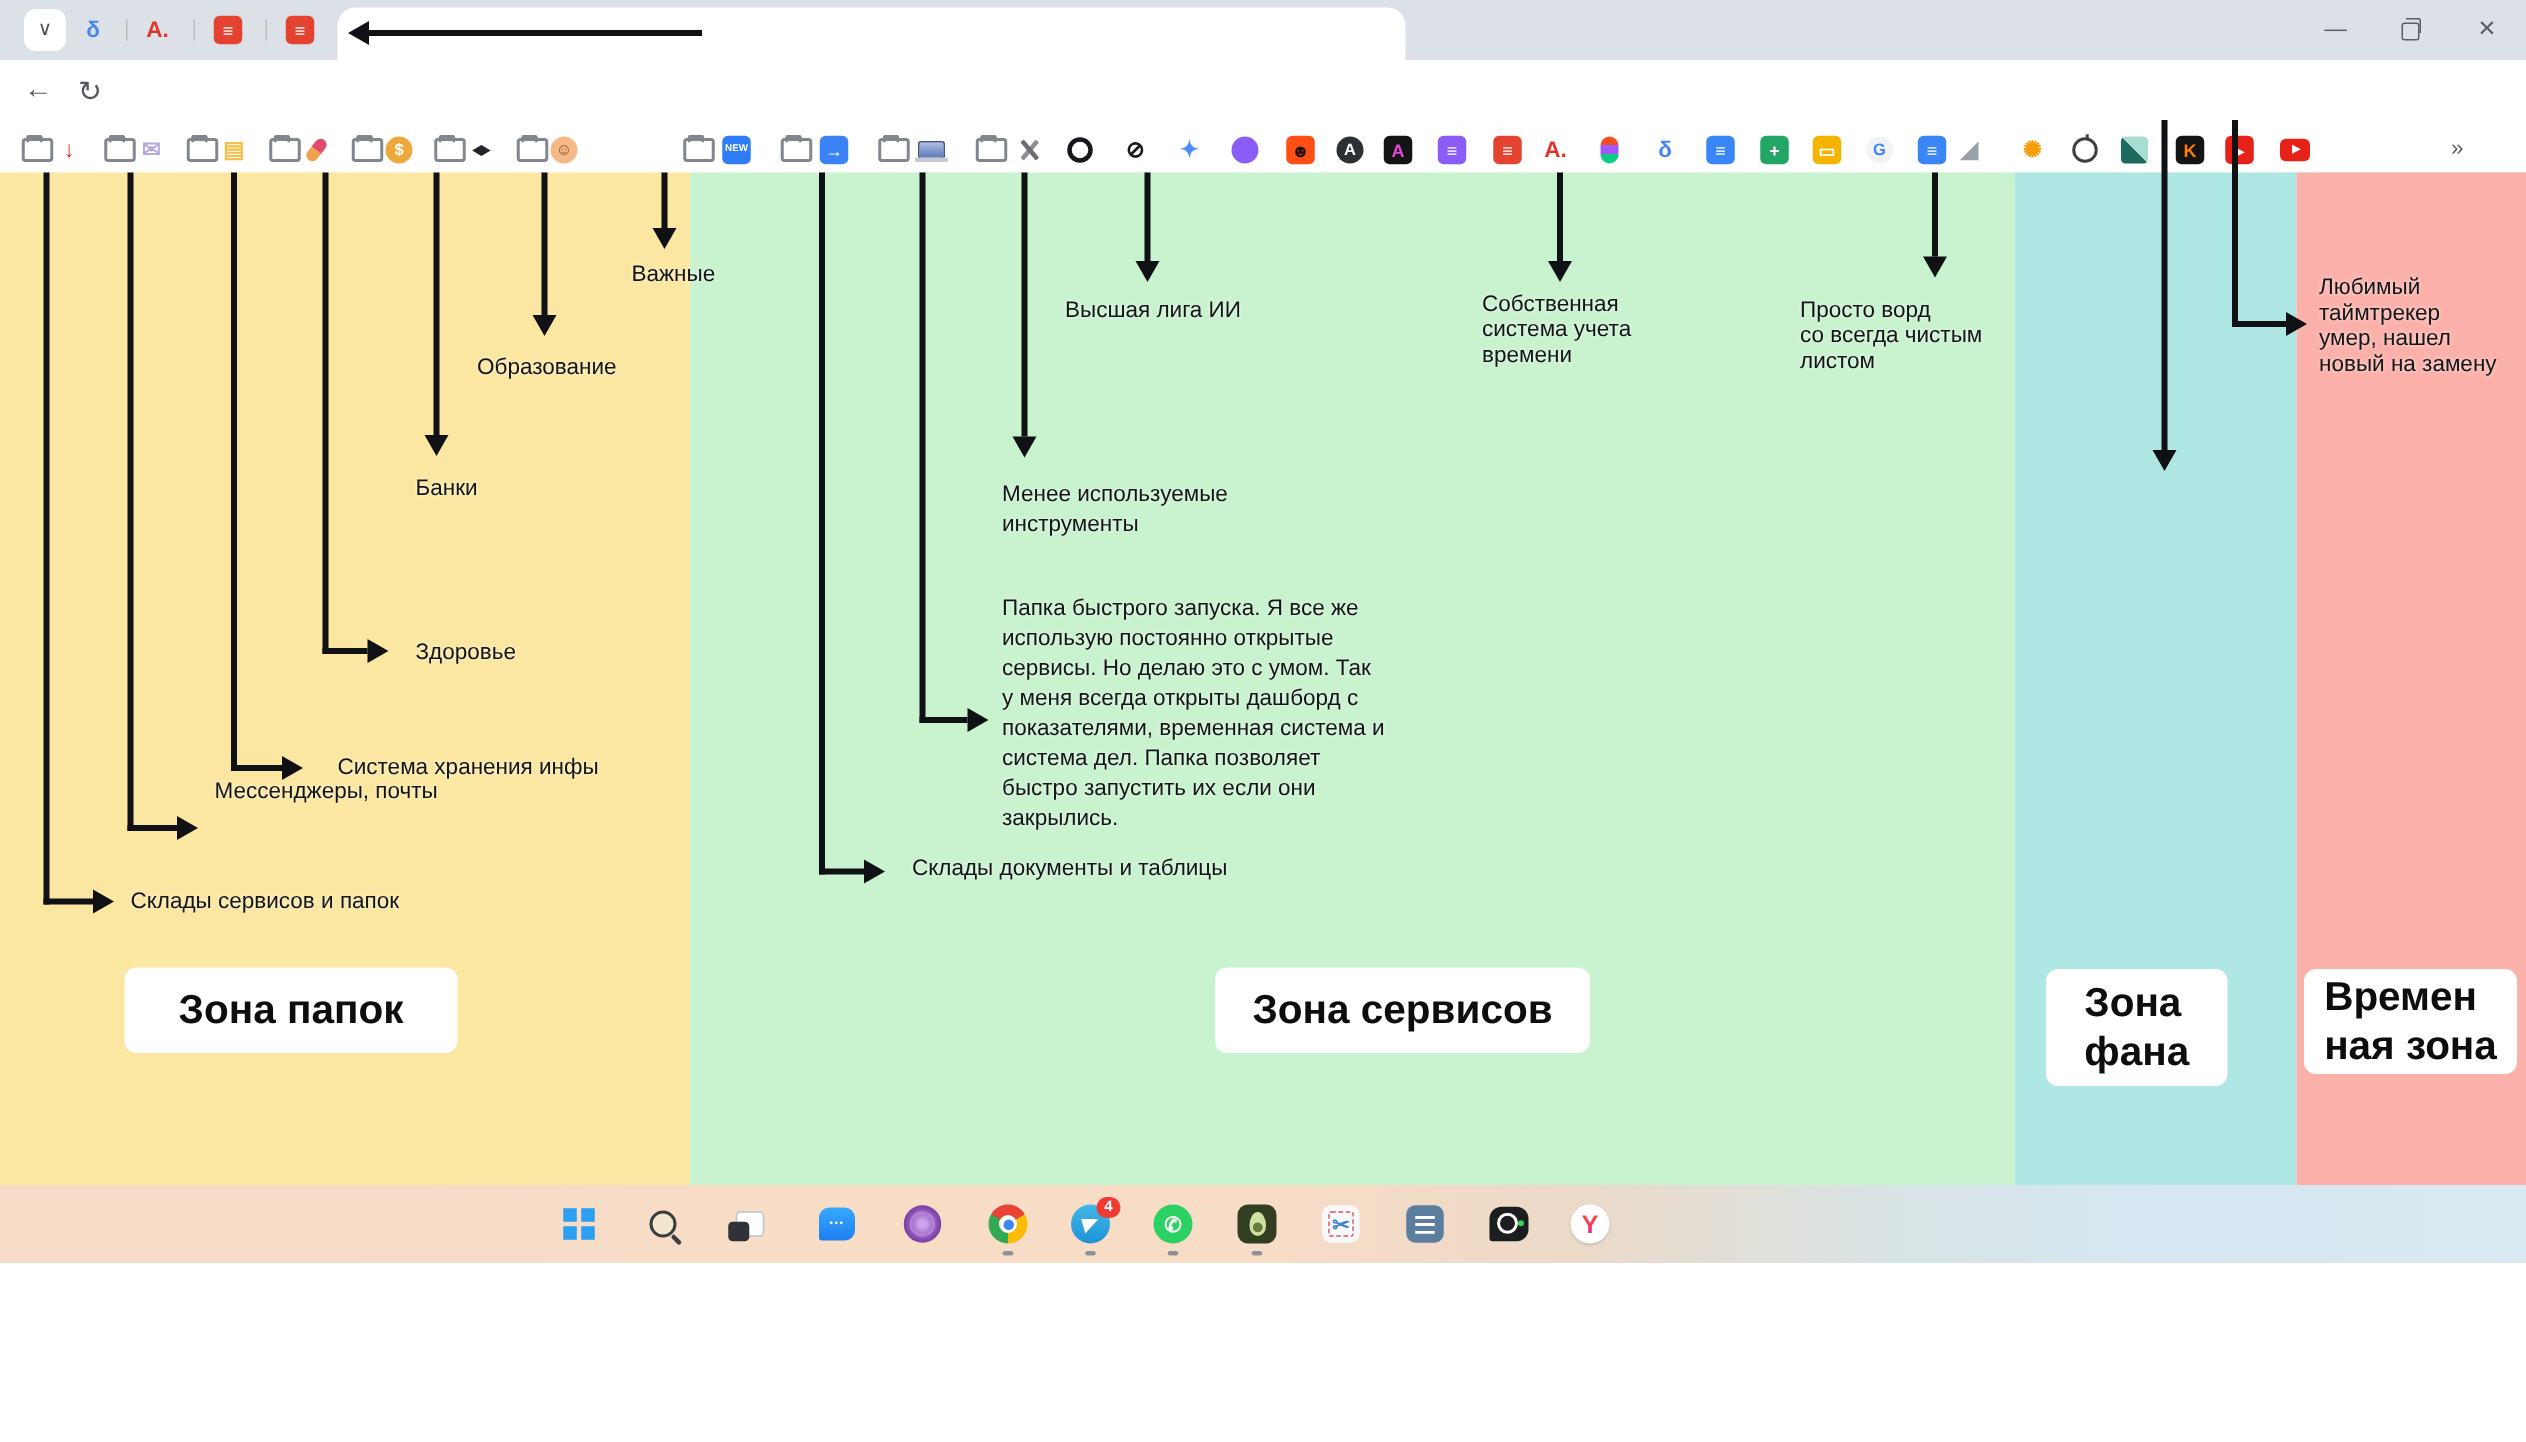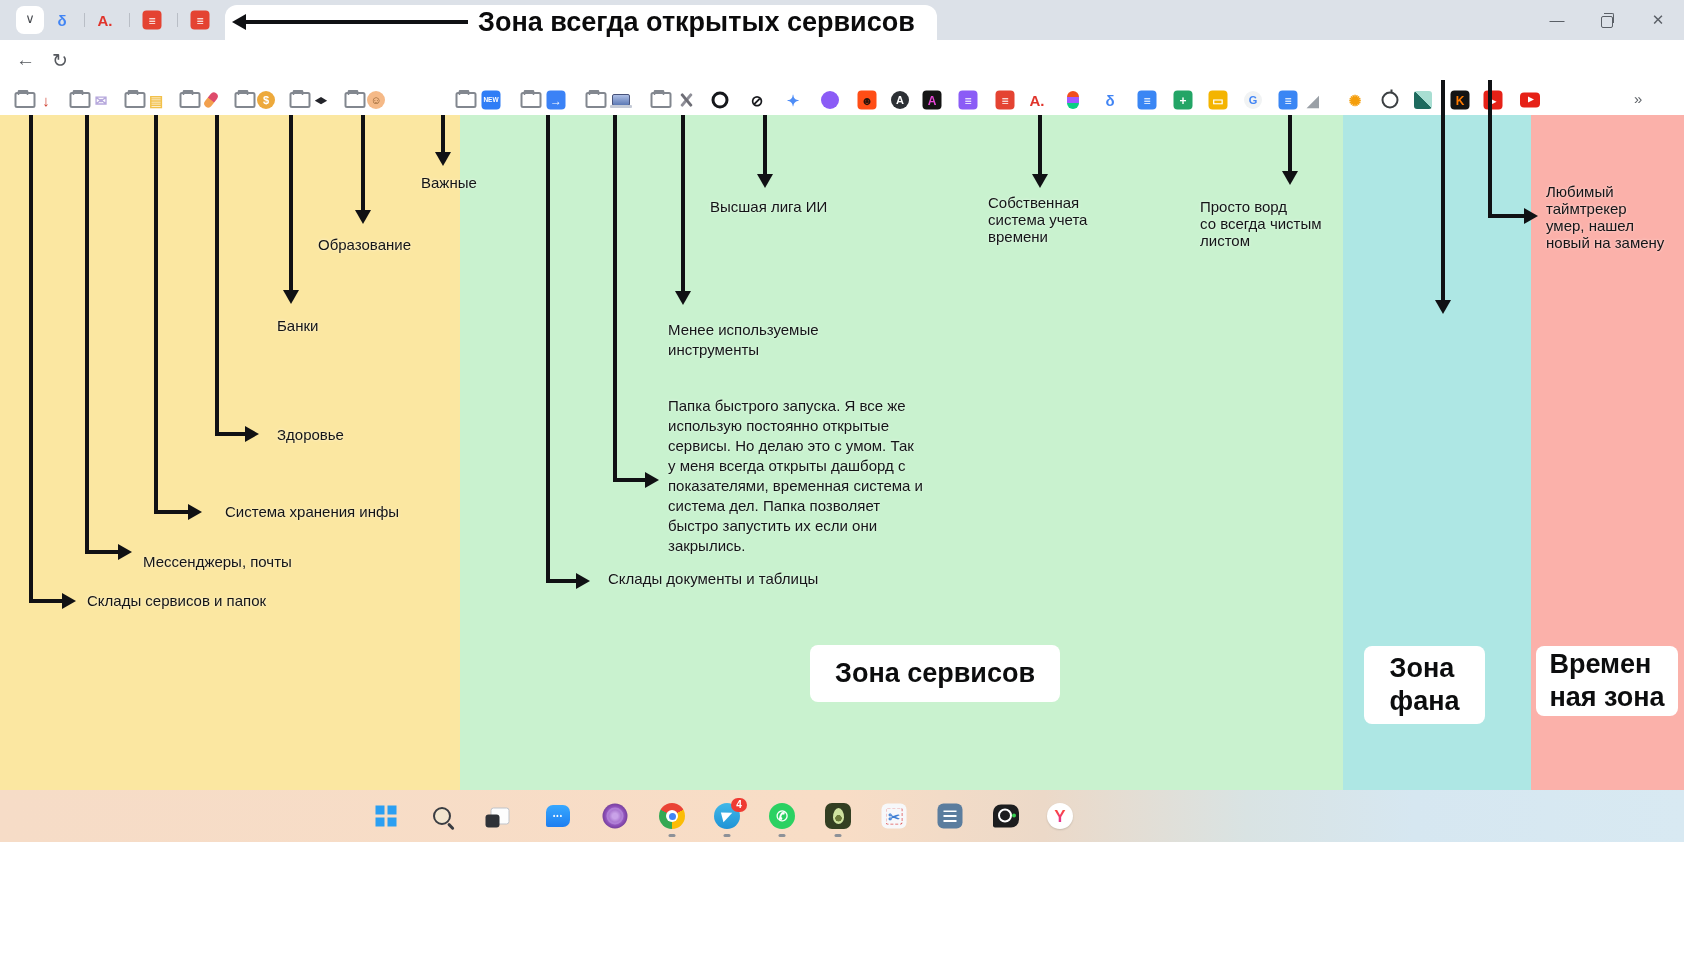--- a/index.html
+++ b/index.html
@@ -147,21 +147,20 @@
           <b>≡</b>
         </span>
         <span class="tok tile" style="left: 200px; --bg: #e44332; --fg: #fff;">
           <b>≡</b>
         </span>
       </div>
     <span class="pin-sep" style="left:84px"></span>
     <span class="pin-sep" style="left:129px"></span>
     <span class="pin-sep" style="left:177px"></span>
     <div class="active-tab"></div>
-    <div class="tab-title">Зона всегда открытых сервисов</div>
 
     <div class="ah-l" style="left:232px;top:14px"></div>
     <div class="ah" style="left:246px;top:20px;width:222px"></div>
     <div class="win-controls">
       <span style="left:1542px">—</span>
       <span style="left:1592px"><i class="restore-box"></i></span>
       <span style="left:1643px">✕</span>
     </div>
   </div>
 
@@ -290,20 +289,21 @@
         <b>▸</b>
       </span>
       <span class="tok yt" style="left: 1530px;"></span>
     </div>
 
   <div class="zone" style="left:0;width:460px;background:#fbe7a1"></div>
   <div class="zone" style="left:460px;width:883px;background:#c9f2cf"></div>
   <div class="zone" style="left:1343px;width:188px;background:#aee7e4"></div>
   <div class="zone" style="left:1531px;width:153px;background:#fbb1aa"></div>
 
+  <div class="zone-label" style="left:83px;top:645px;width:222px;height:57px">Зона папок</div>
   <div class="zone-label" style="left:810px;top:645px;width:250px;height:57px">Зона сервисов</div>
   <div class="zone-label" style="left:1364px;top:646px;width:121px;height:78px">Зона
 фана</div>
   <div class="zone-label" style="left:1536px;top:646px;width:142px;height:70px">Времен
 ная зона</div>
 
   <div class="av" style="left:441px;top:115px;height:37px"></div>
   <div class="ah-d" style="left:435px;top:152px"></div>
   <div class="av" style="left:361px;top:115px;height:95px"></div>
   <div class="ah-d" style="left:355px;top:210px"></div>
@@ -340,21 +340,21 @@
   <div class="ah-d" style="left:1435px;top:300px"></div>
   <div class="av" style="left:1488px;top:80px;height:138px"></div>
   <div class="ah" style="left:1488px;top:214px;width:36px"></div>
   <div class="ah-r" style="left:1524px;top:208px"></div>
 
   <div class="ann" style="left:421px;top:174px">Важные</div>
   <div class="ann" style="left:318px;top:236px">Образование</div>
   <div class="ann" style="left:277px;top:317px">Банки</div>
   <div class="ann" style="left:277px;top:426px">Здоровье</div>
   <div class="ann" style="left:225px;top:503px">Система хранения инфы</div>
-  <div class="ann" style="left:143px;top:553px">Мессенджеры, почты</div>
+  <div class="ann" style="left:143px;top:519px">Мессенджеры, почты</div>
   <div class="ann" style="left:87px;top:592px">Склады сервисов и папок</div>
   <div class="ann" style="left:710px;top:198px">Высшая лига ИИ</div>
   <div class="ann lh20" style="left:668px;top:320px">Менее используемые
 инструменты</div>
   <div class="ann lh20" style="left:668px;top:396px">Папка быстрого запуска. Я все же
 использую постоянно открытые
 сервисы. Но делаю это с умом. Так
 у меня всегда открыты дашборд с
 показателями, временная система и
 система дел. Папка позволяет

